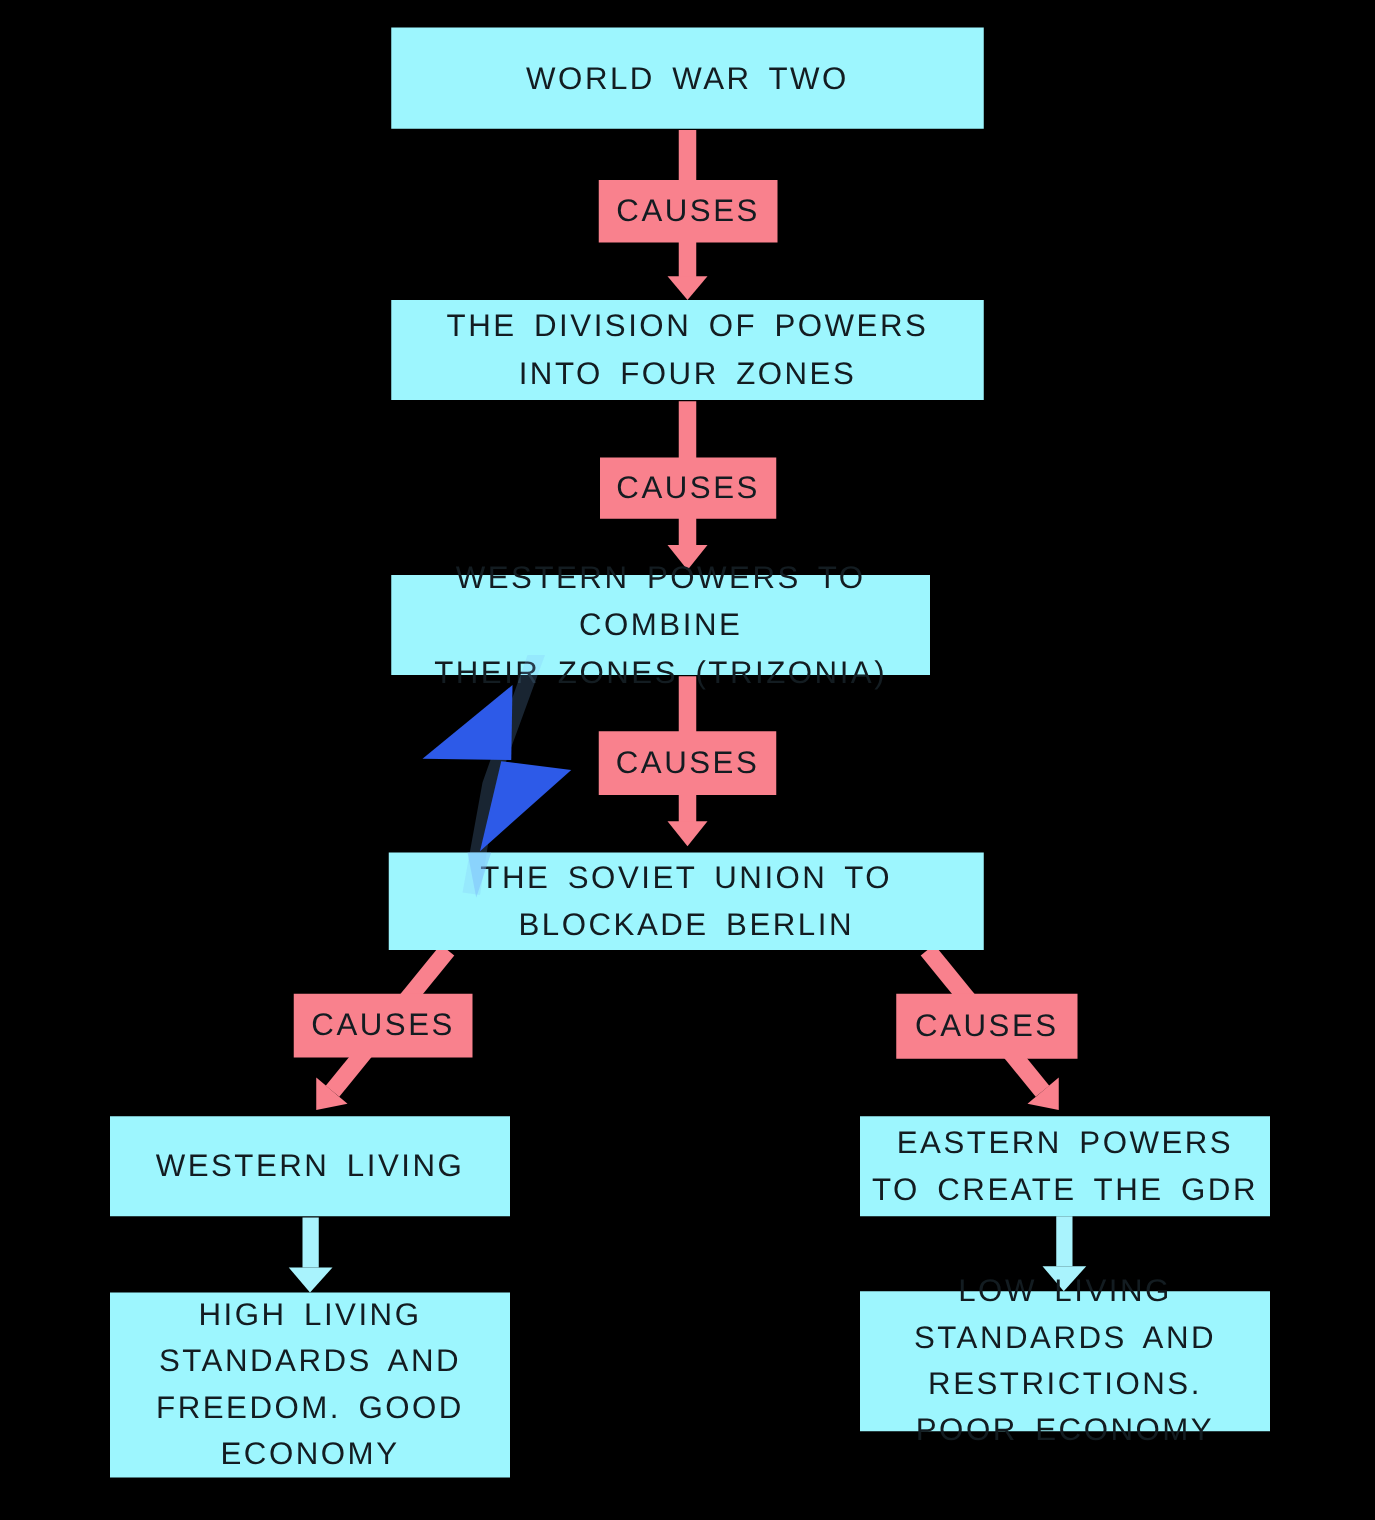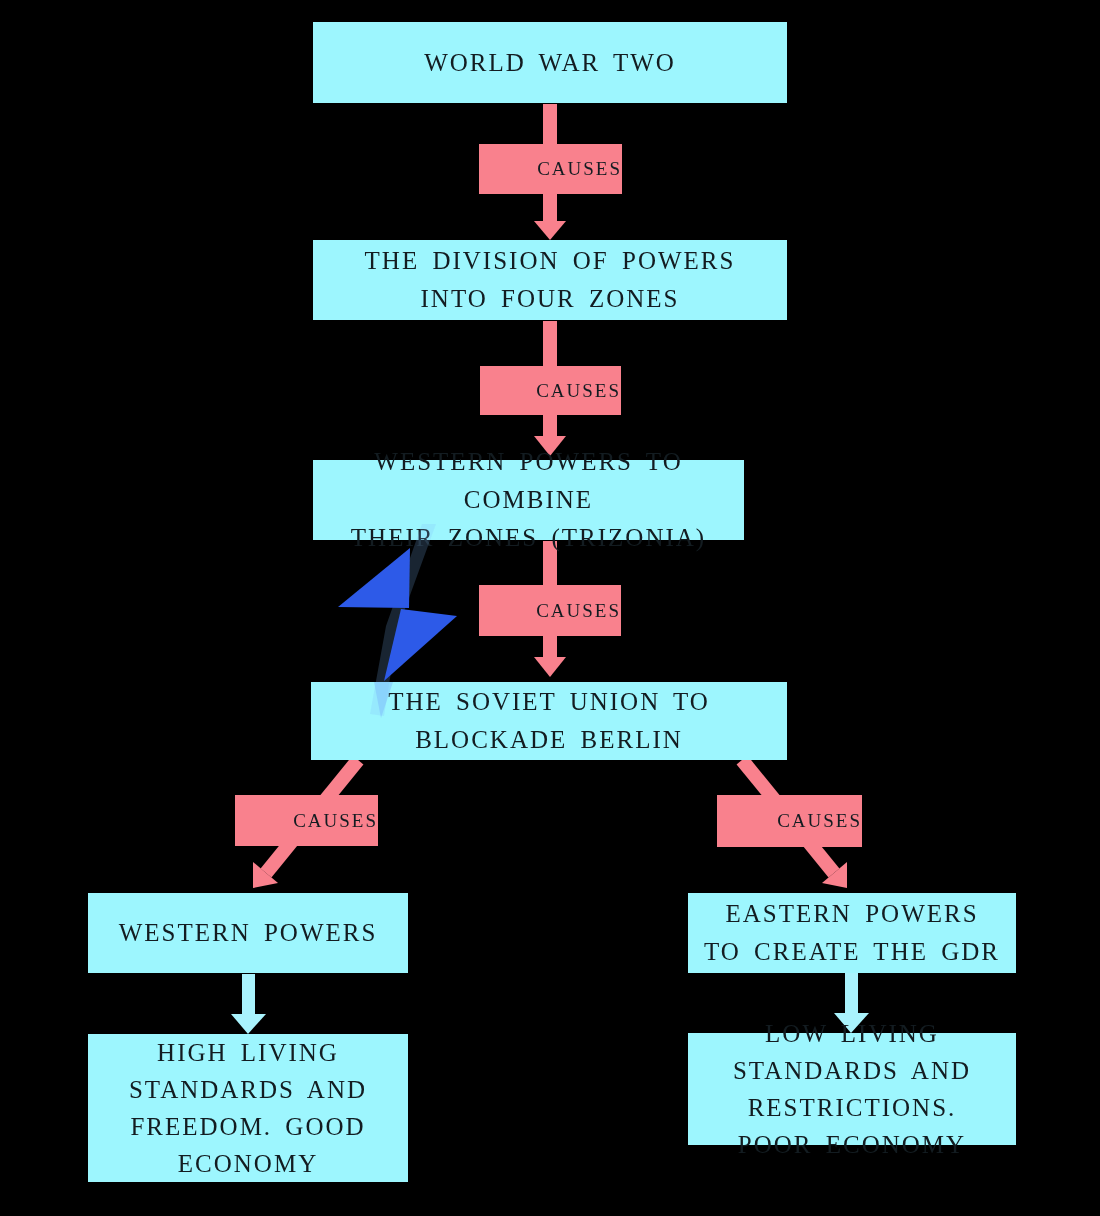--- a/index.html
+++ b/index.html
@@ -1,38 +1,38 @@
 <!DOCTYPE html>
 <html style="--bg: #000000; --node-fill: #9df6fe; --cause-fill: #f9818d; --arrow-cyan: #a9f3fd; --bolt-blue: #2d5ae8; --text-ink: #131c21;"><head>
 <meta charset="utf-8">
 <style>
   html,body{margin:0;padding:0;background:var(--bg,#000);}
   .stage{
     position:relative;width:1100px;height:1216px;overflow:hidden;
     background:var(--bg,#000);
-    font-family:Liberation Serif, serif;
+    font-family:Liberation Sans, sans-serif;
   }
   .layer{position:absolute;left:0;top:0;width:1100px;height:1216px;}
   .layer.top{pointer-events:none;}
   .node{
     position:absolute;
     background:var(--node-fill,#9df6fe);
     color:var(--text-ink,#131c21);
     display:flex;flex-direction:column;justify-content:center;align-items:center;
     text-align:center;
     font-size:25px;line-height:38px;letter-spacing:2px;word-spacing:5px;
   }
   .node.lh37{line-height:37px;}
   .cause{
     position:absolute;
     background:var(--cause-fill,#f9818d);
     color:var(--text-ink,#131c21);
-    display:flex;justify-content:flex-end;align-items:center;
+    display:flex;justify-content:center;align-items:center;
     text-align:center;
-    font-size:19px;letter-spacing:2px;
+    font-size:25px;letter-spacing:2px;
   }
   .line{display:block;}
   .pf{fill:var(--cause-fill,#f9818d);}
   .ps{stroke:var(--cause-fill,#f9818d);}
   .cf{fill:var(--arrow-cyan,#a9f3fd);}
   .bolt{fill:var(--bolt-blue,#2d5ae8);}
   .streak{fill:rgba(125,185,250,0.20);}
   .tail{fill:rgba(125,185,250,0.45);}
 </style>
 </head>
@@ -91,21 +91,21 @@
     <span class="line">WESTERN POWERS TO COMBINE</span>
     <span class="line">THEIR ZONES (TRIZONIA)</span>
   </div>
 
   <div class="node" style="left:311px;top:682px;width:476px;height:78px">
     <span class="line">THE SOVIET UNION TO</span>
     <span class="line">BLOCKADE BERLIN</span>
   </div>
 
   <div class="node" style="left:88px;top:893px;width:320px;height:80px">
-    <span class="line">WESTERN POWERS</span>
+    <span class="line">WESTERN LIVING</span>
   </div>
 
   <div class="node" style="left:688px;top:893px;width:328px;height:80px">
     <span class="line">EASTERN POWERS</span>
     <span class="line">TO CREATE THE GDR</span>
   </div>
 
   <div class="node lh37" style="left:88px;top:1034px;width:320px;height:148px">
     <span class="line">HIGH LIVING</span>
     <span class="line">STANDARDS AND</span>

